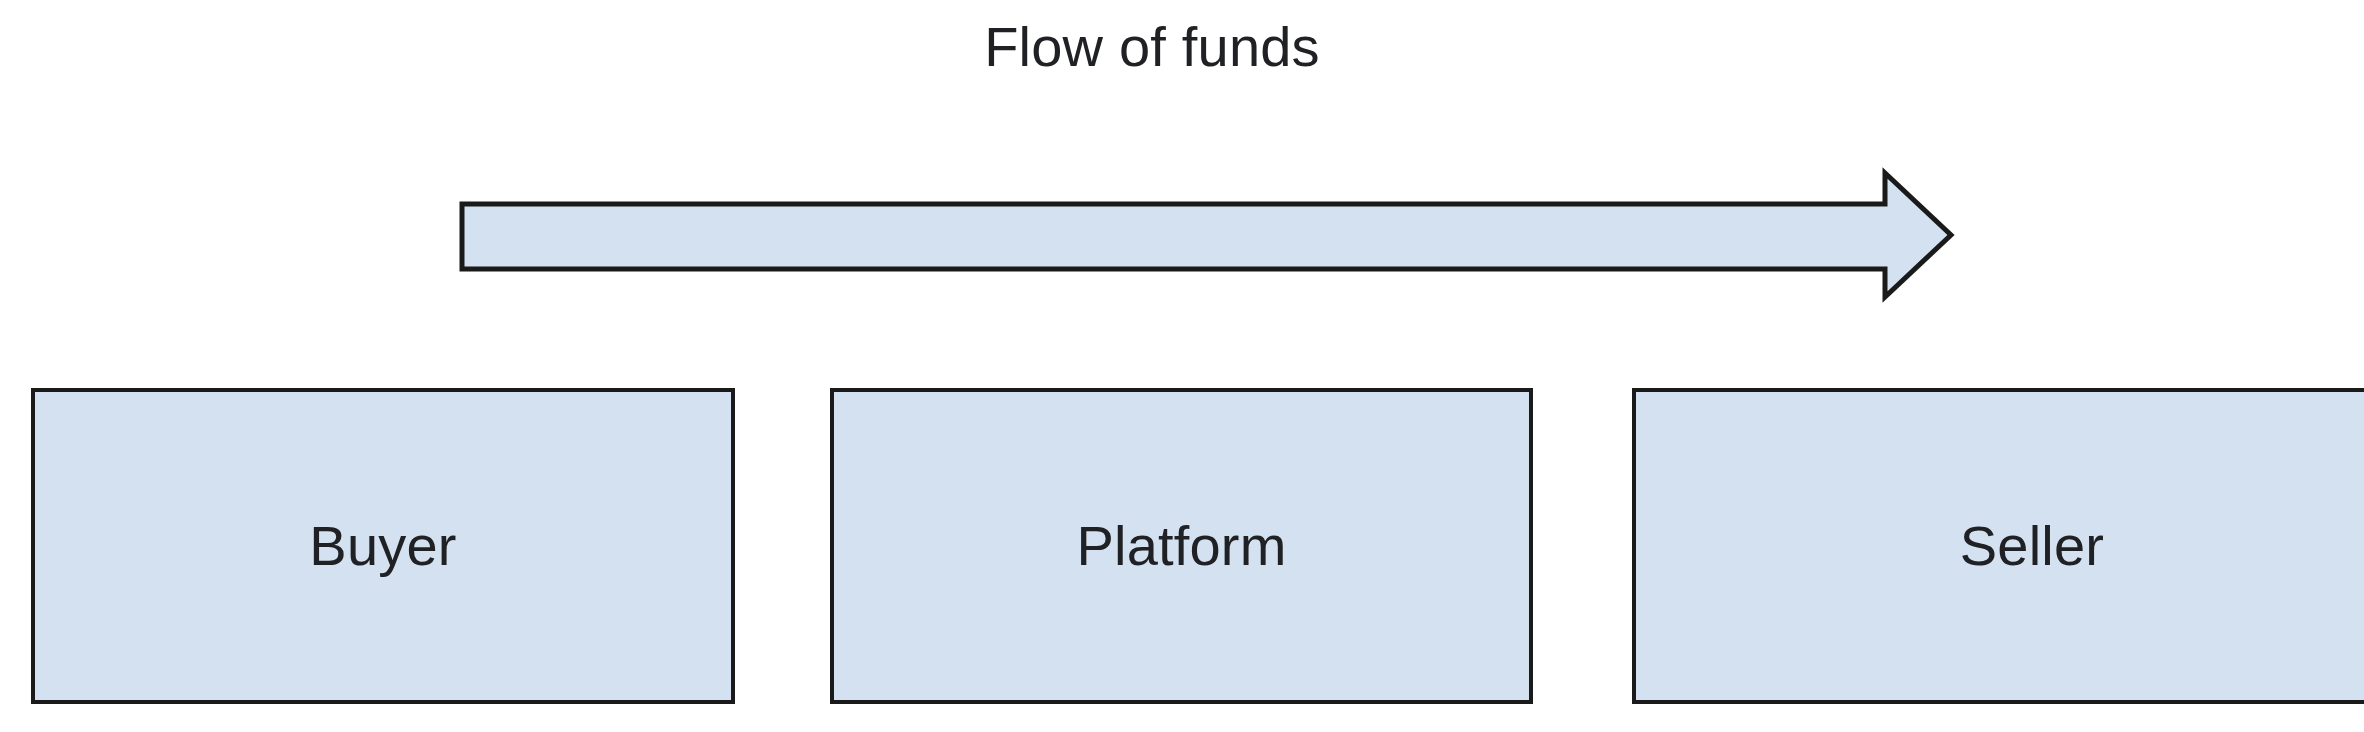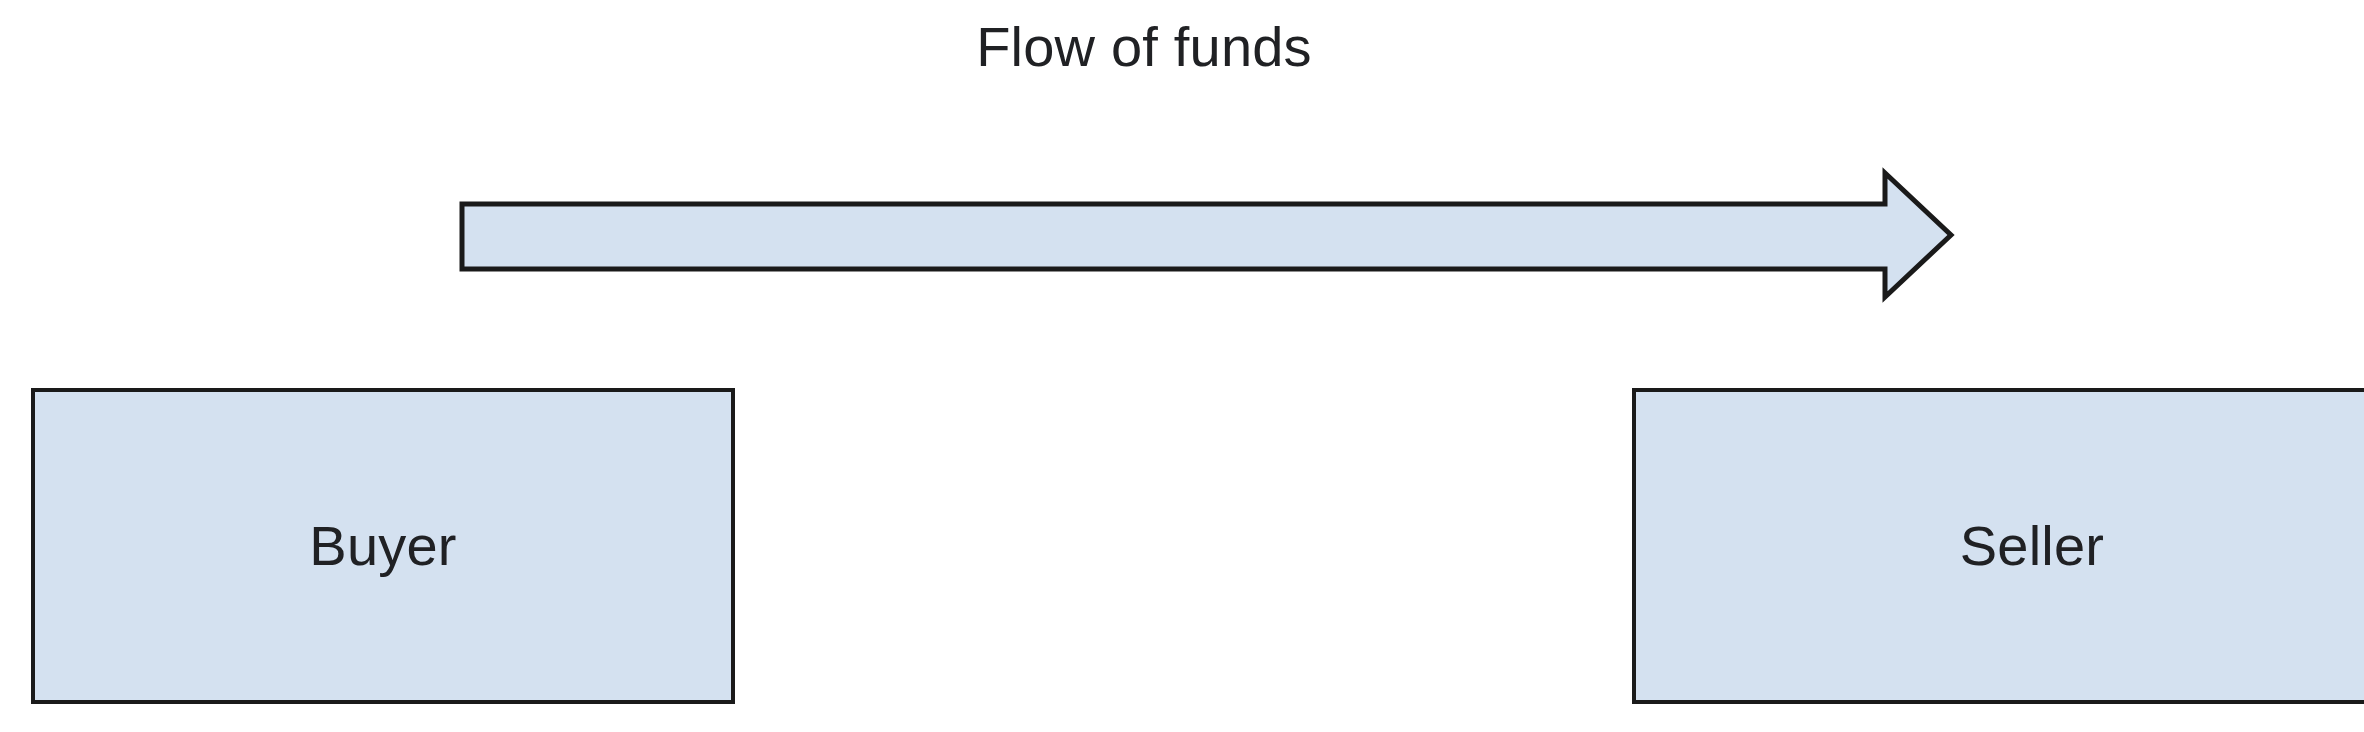--- a/index.html
+++ b/index.html
@@ -16,21 +16,21 @@
     position: relative;
     width: 2364px;
     height: 732px;
     background: #ffffff;
     overflow: hidden;
   }
 
   
   .diagram-title {
     position: absolute;
-    left: 8px;
+    left: 16px;
     top: 14px;
     width: 2272px;
     text-align: center;
     font-size: 56px;
     line-height: 66px;
     color: #202124;
     letter-spacing: 0.2px;
     white-space: nowrap;
   }
 
@@ -84,18 +84,21 @@
   <div class="flow-arrow">
     <svg viewBox="0 0 1510 144" preserveAspectRatio="none">
       <polygon points="10,41 1433,41 1433,10 1499,72 1433,134 1433,106 10,106" fill="#d4e1f0" stroke="#1a1a1a" stroke-width="5" stroke-linejoin="miter"></polygon>
     </svg>
   </div>
 
   <div class="entity-box" id="box-buyer">
     <span class="entity-label">Buyer</span>
   </div>
 
+  <div class="entity-box" id="box-platform">
+    <span class="entity-label">Platform</span>
+  </div>
 
   <div class="entity-box" id="box-seller">
     <span class="entity-label">Seller</span>
   </div>
 
 </div>
 
 </body></html>

